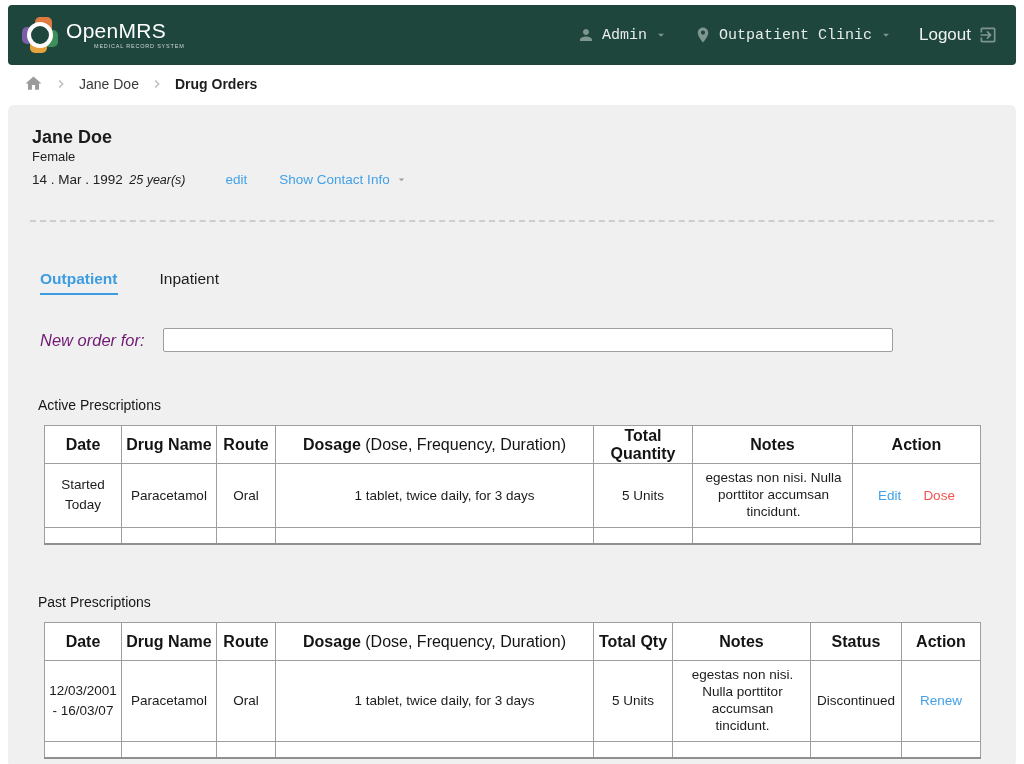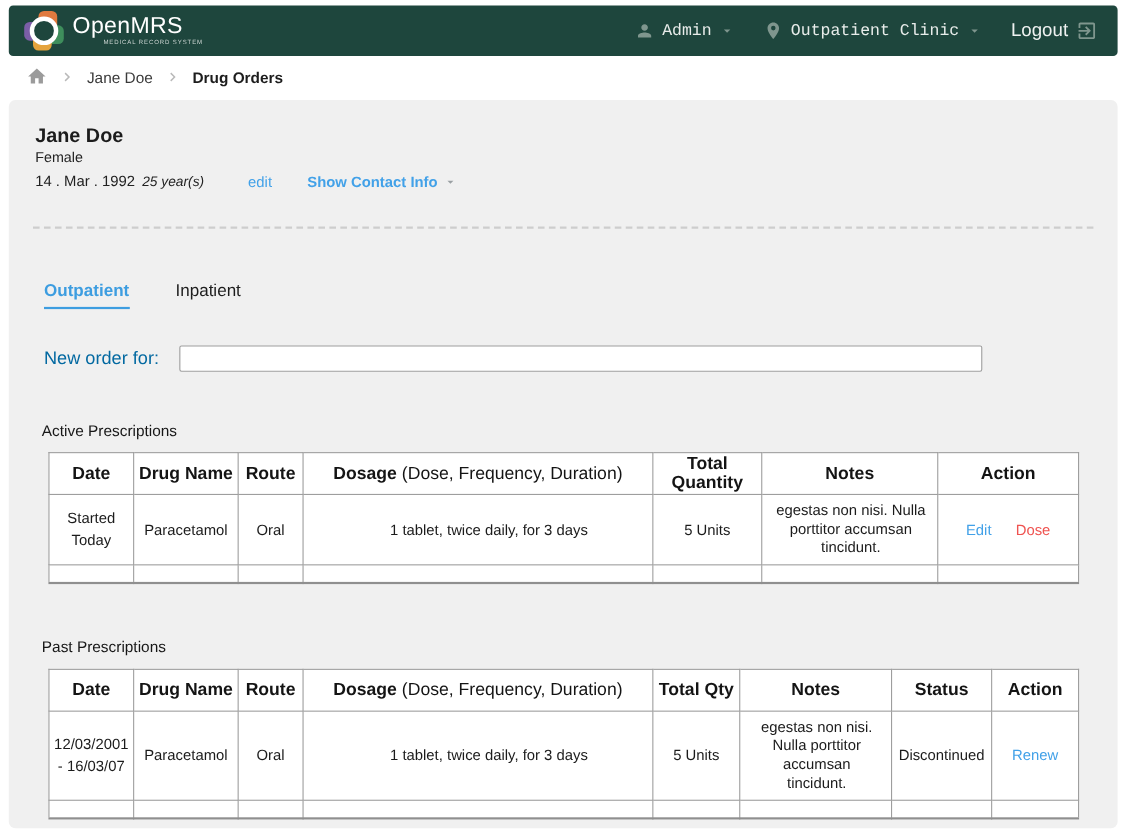--- a/index.html
+++ b/index.html
@@ -2,21 +2,21 @@
 <html><head>
 <meta charset="utf-8">
 <style>
   * { box-sizing: border-box; margin: 0; padding: 0; }
   html, body { width: 1024px; height: 764px; background: #ffffff; overflow: hidden; }
   body { font-family: "Liberation Sans", sans-serif; color: #222; }
 
   
   .topbar {
     margin: 5px 8px 0 8px;
-    height: 46px;
+    height: 60px;
     background: #1e463d;
     border-radius: 4px;
     display: flex;
     align-items: center;
     padding: 0 18px 0 14px;
   }
   .brand { display: flex; align-items: center; gap: 8px; }
   .logo-mark { position: relative; width: 36px; height: 36px; flex: 0 0 auto; }
   .logo-mark .petal { position: absolute; width: 17px; height: 17px; border-radius: 5px; }
   .petal-top    { left: 13px; top: 0;    background: #e07a3f; }
@@ -59,42 +59,42 @@
   }
 
   .patient-head { display: flex; justify-content: space-between; align-items: flex-start; padding: 0 2px 0 2px; }
   .patient-name { font-size: 18px; font-weight: 700; color: #1c1c1c; }
   .patient-gender { font-size: 13px; margin-top: 1px; color: #222; }
   .patient-meta { display: flex; align-items: center; margin-top: 6px; gap: 14px; }
   .patient-dob { font-size: 13.5px; color: #222; }
   .patient-age { font-size: 12.5px; font-style: italic; color: #222; margin-left: 2px; }
   .link-blue { color: #42a1e8; font-size: 13.5px; cursor: pointer; text-decoration: none; }
   .edit-link { margin-left: 26px; }
-  .contact-link { margin-left: 18px; display: flex; align-items: center; gap: 5px; font-weight: bold; }
+  .contact-link { margin-left: 18px; display: flex; align-items: center; gap: 5px; }
   .contact-caret svg { display: block; fill: #9aa0a3; }
 
   .pid-wrap { display: flex; align-items: center; gap: 12px; margin-top: 22px; margin-right: 66px; }
   .pid-label { font-size: 13.5px; font-weight: 700; font-style: italic; color: #1c1c1c; }
   .pid-pill {
     width: 90px; height: 21px; border-radius: 11px;
     background: #8c8c8c; color: #efefef;
     display: flex; align-items: center; justify-content: center;
     font-size: 13.5px;
   }
 
   .dashed-divider { border: 0; border-top: 2px dashed #cdcdcd; margin-top: 32px; }
 
   
   .tabs { display: flex; gap: 42px; margin: 48px 0 0 10px; }
   .tab { font-size: 15.5px; cursor: pointer; padding-bottom: 5px; color: #1d1d1d; }
   .tab.active { color: #3d9de0; font-weight: 700; border-bottom: 2px solid #3d9de0; }
 
   
   .new-order { display: flex; align-items: center; margin: 33px 0 0 10px; gap: 18px; }
-  .new-order-label { font-size: 16.5px; color: #0369a1; }
+  .new-order-label { font-size: 16.5px; color: #701a75; font-style: italic; }
   .new-order-input {
     width: 730px; height: 24px;
     border: 1px solid #9e9e9e; border-radius: 2px;
     background: #ffffff; font-size: 13px; padding: 0 6px;
     outline: none;
   }
 
   
   .section-title { font-size: 14px; color: #171717; margin: 45px 0 0 8px; }
   .section-title.past { margin-top: 49px; }

